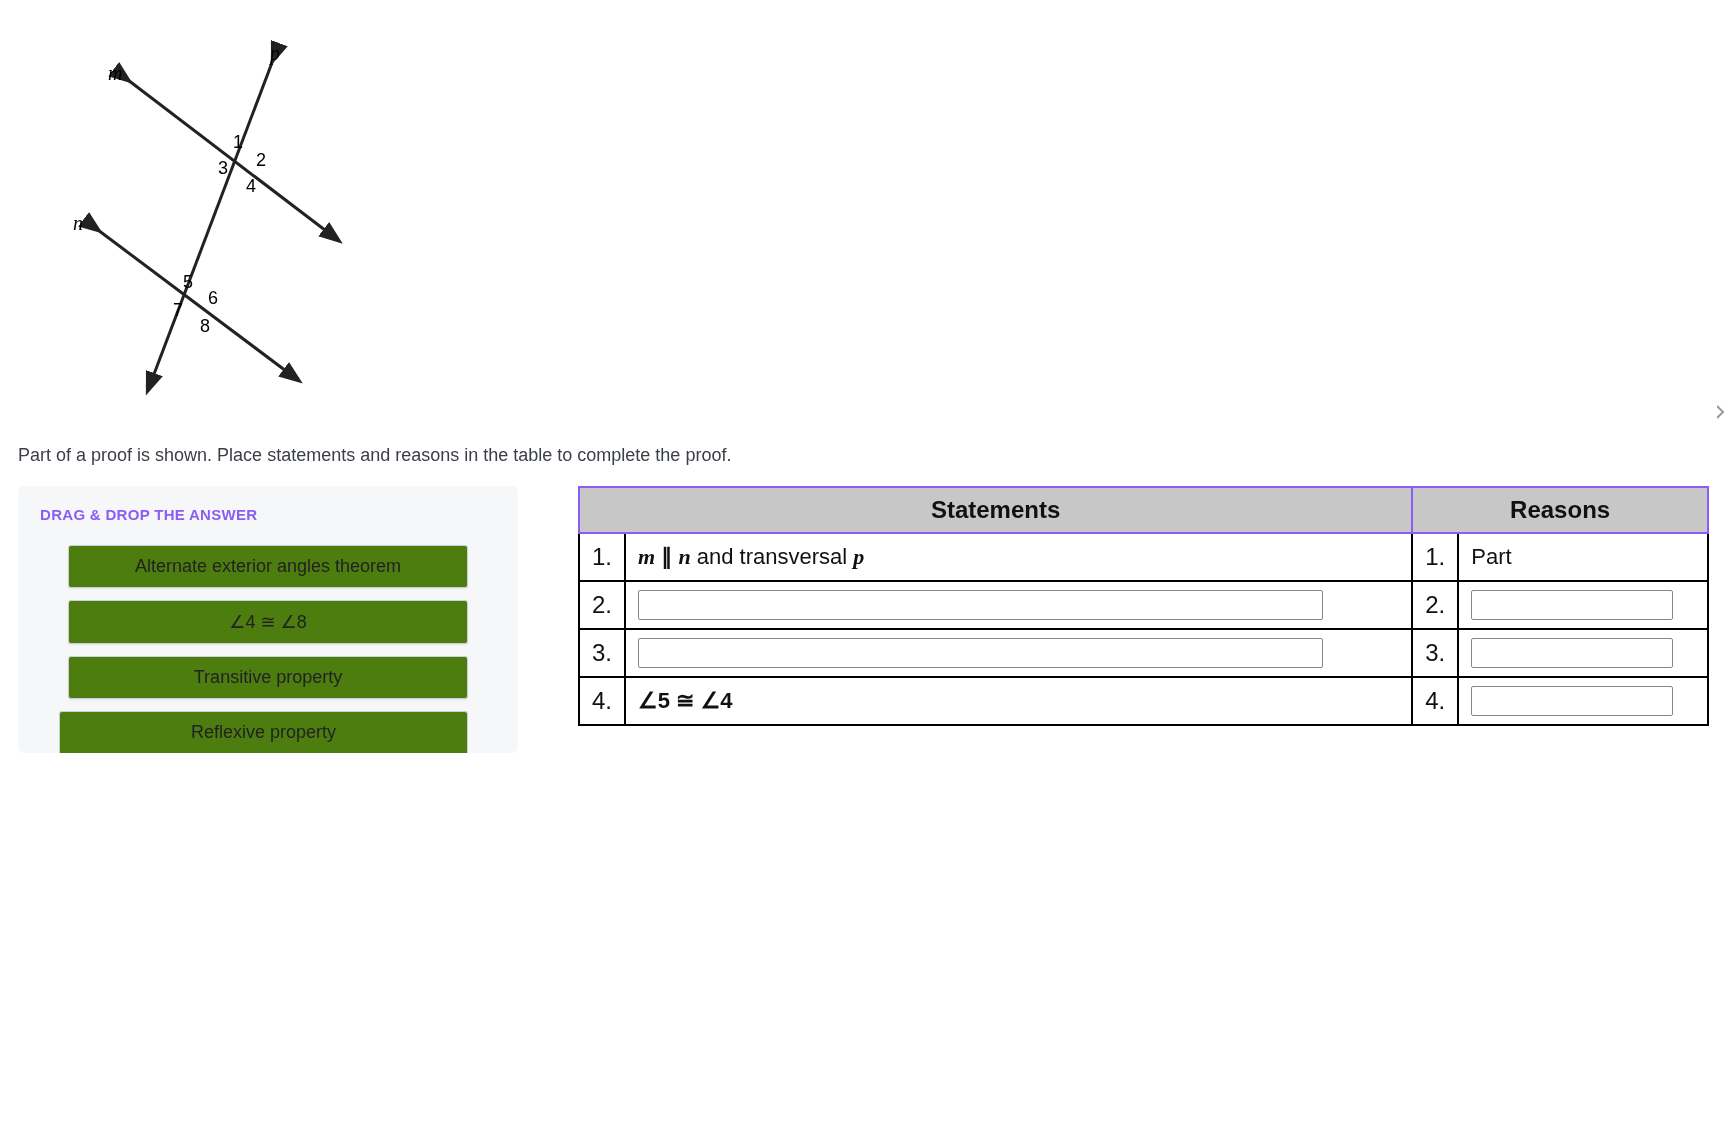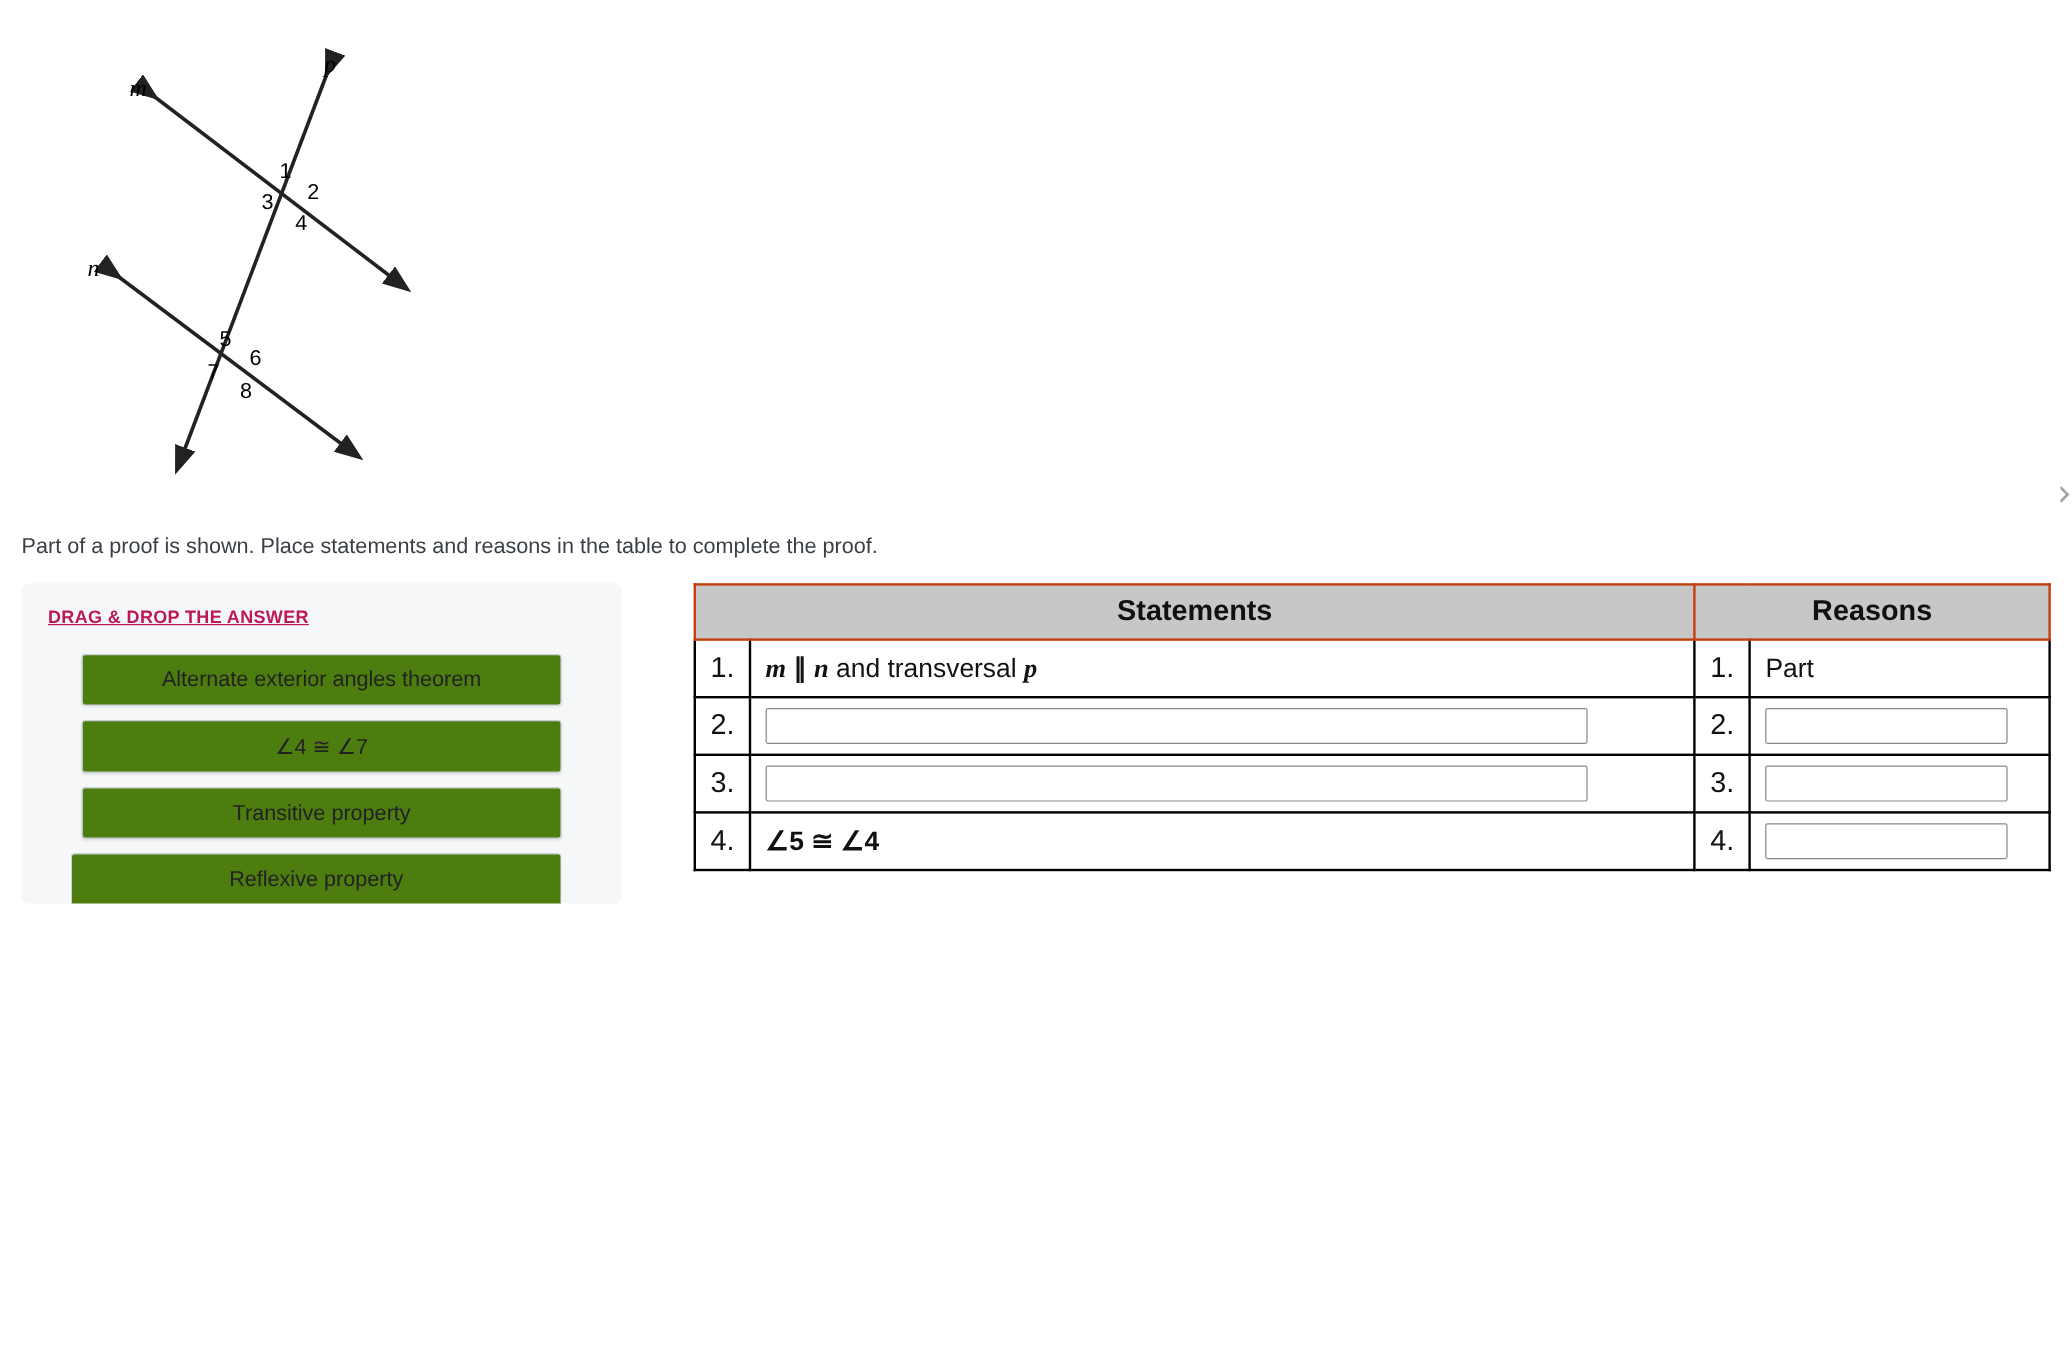--- a/index.html
+++ b/index.html
@@ -20,24 +20,23 @@
   .bottom-row { display:flex; gap:60px; align-items:flex-start; }
   .answer-panel {
     background:#f5f7f9;
     border-radius:6px;
     padding:20px 22px 0 22px;
     width:500px;
   }
   .answer-panel-title {
     font-weight:bold;
     font-size:15px;
-    color:#be185d;
+    color:#8b5cf6;
     margin-bottom:22px;
     letter-spacing:0.3px;
-    text-decoration:underline;
   }
   .drag-tile {
     background:#4d7c0f;
     border:1px solid #c9cfd6;
     border-radius:3px;
     box-shadow:0 1px 2px rgba(0,0,0,0.08);
     padding:10px 14px;
     margin:0 28px 12px 28px;
     text-align:center;
     font-size:18px;
@@ -47,21 +46,21 @@
   .drag-tile.last { margin-bottom:0; border-bottom:none; border-radius:3px 3px 0 0; box-shadow:none;margin-left:19px;}
   .proof-table {
     border-collapse:collapse;
     width:100%;
     font-family: Verdana, Arial, sans-serif;
     font-size:22px;
     color:#111;
   }
   .proof-table th {
     background:#c7c7c7;
-    border:2px solid #c2410c;
+    border:2px solid #8b5cf6;
     padding:8px 12px;
     font-weight:bold;
     font-size:24px;
   }
   .proof-table td {
     border:2px solid #000;
     padding:6px 12px;
     vertical-align:middle;
     height:48px;
   }
@@ -124,21 +123,21 @@
   </svg>
 </div>
 
 <div class="instruction">Part of a proof is shown. Place statements and reasons in the table to complete the proof.</div>
 
 <div class="bottom-row">
 
   <div class="answer-panel">
     <div class="answer-panel-title">DRAG &amp; DROP THE ANSWER</div>
     <div class="drag-tile">Alternate exterior angles theorem</div>
-    <div class="drag-tile">∠4 ≅  ∠7</div>
+    <div class="drag-tile">∠4 ≅  ∠8</div>
     <div class="drag-tile">Transitive property</div>
     <div class="drag-tile last">Reflexive property</div>
   </div>
 
   <div class="table-wrap">
     <table class="proof-table">
       <tbody>
           <tr>
         <th colspan="2">Statements</th>
         <th colspan="2">Reasons</th>

